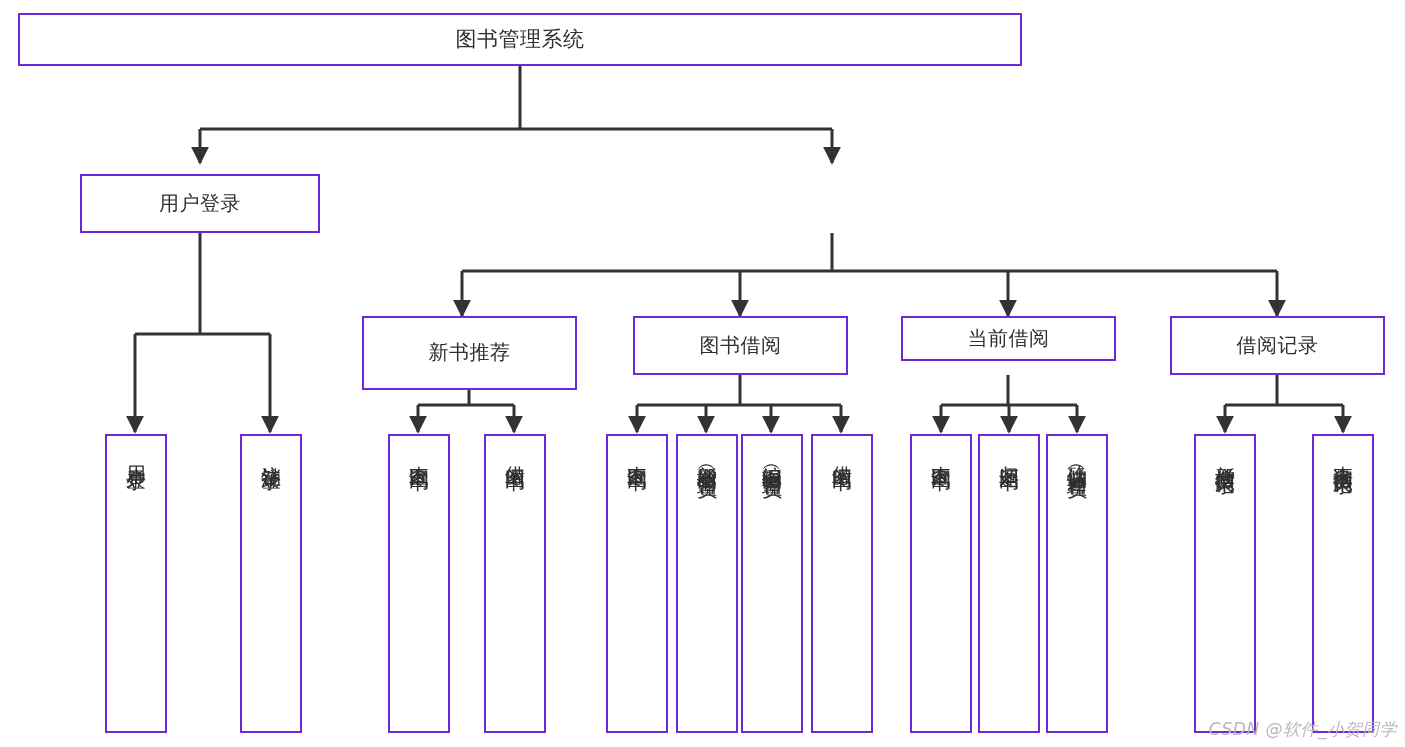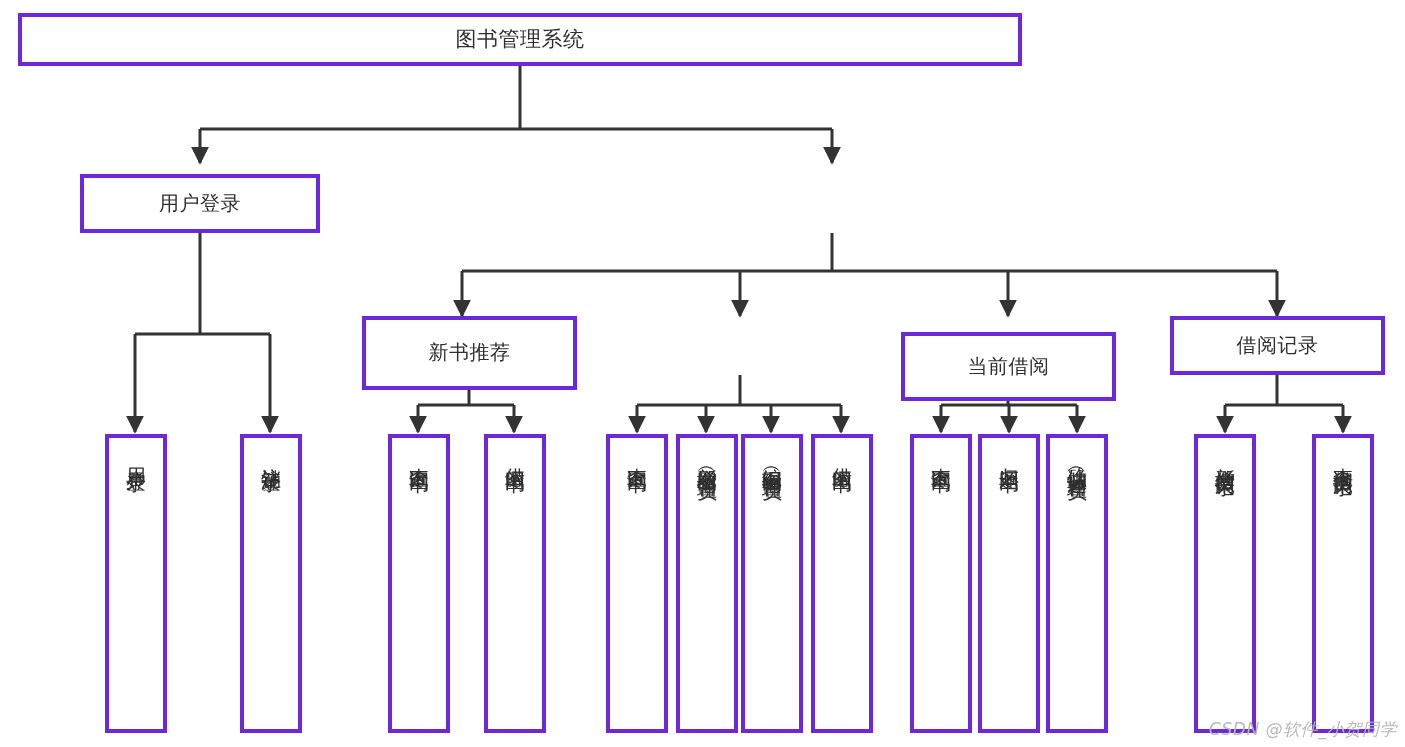--- a/index.html
+++ b/index.html
@@ -23,21 +23,21 @@
     left: 0;
     top: 0;
     width: 1405px;
     height: 747px;
     pointer-events: none;
   }
   .node {
     position: absolute;
     box-sizing: border-box;
     background: #ffffff;
-    border: 4px solid #6d28d9;
+    border: 2px solid #6d28d9;
     display: flex;
     align-items: center;
     justify-content: center;
     color: #2f2f2f;
   }
   .node .label {
     display: block;
     text-align: center;
     line-height: 1.18;
     color: #2f2f2f;
@@ -136,22 +136,25 @@
 
   <div class="node horiz" style="left:80px; top:174px; width:240px; height:59px;">
     <span class="label">用户登录</span>
   </div>
 
 
   <div class="node horiz" style="left:362px; top:316px; width:215px; height:74px;">
     <span class="label">新书推荐</span>
   </div>
 
-
-  <div class="node horiz" style="left:901px; top:332px; width:215px; height:69px;">
+  <div class="node horiz" style="left:633px; top:316px; width:215px; height:59px;">
+    <span class="label">图书借阅</span>
+  </div>
+
+  <div class="node horiz" style="left:901px; top:316px; width:215px; height:45px;">
     <span class="label">当前借阅</span>
   </div>
 
   <div class="node horiz" style="left:1170px; top:316px; width:215px; height:59px;">
     <span class="label">借阅记录</span>
   </div>
 
   <div class="node vert" style="left:105px; top:434px; width:62px; height:299px;">
     <span class="label">用户登录</span>
   </div>

